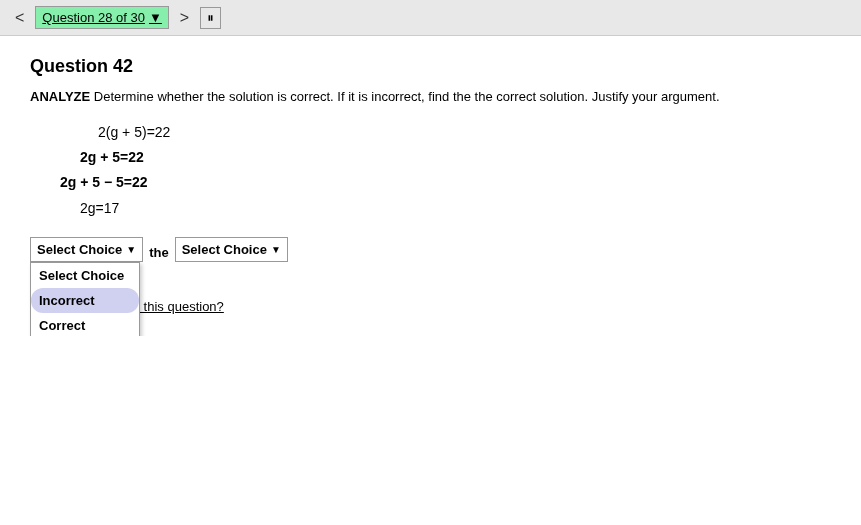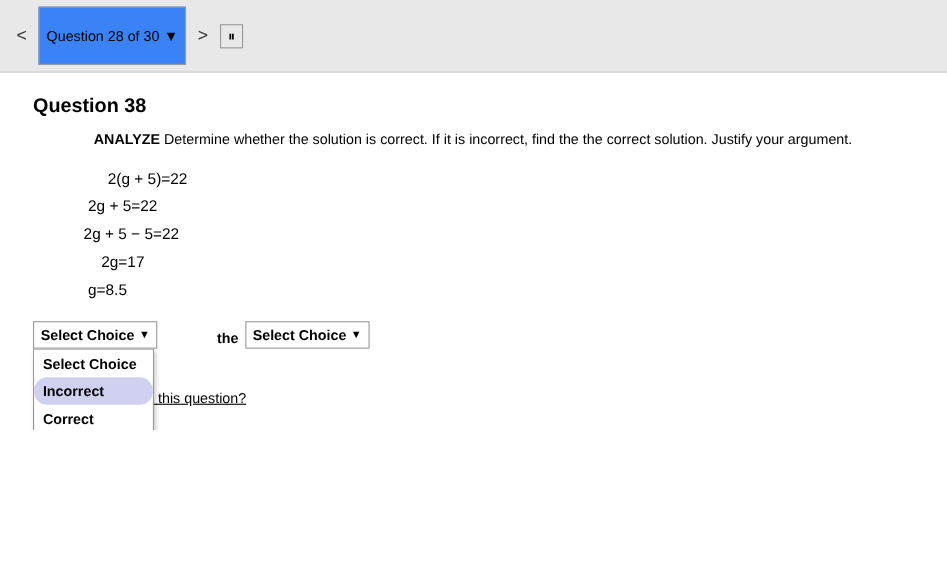--- a/index.html
+++ b/index.html
@@ -19,28 +19,29 @@
     }
     .nav-btn {
       background: none;
       border: none;
       cursor: pointer;
       font-size: 16px;
       color: #333;
       padding: 2px 5px;
     }
     .question-selector {
-      background: #3b82f6;
-      border: 1px solid #999;
-      padding: 18px 6px;
+      background: #86efac;
+      border: 1px solid #999;
+      padding: 3px 6px;
       font-size: 13px;
       display: flex;
       align-items: center;
       gap: 4px;
       cursor: pointer;
+      text-decoration: underline;
     }
     .pause-btn {
       background: none;
       border: 1px solid #999;
       padding: 2px 6px;
       cursor: pointer;
       font-size: 13px;
     }
     .main-content {
       padding: 20px 30px;
@@ -51,21 +52,20 @@
       font-weight: bold;
       margin-bottom: 12px;
     }
     .analyze-label {
       font-weight: bold;
       font-size: 13px;
     }
     .prompt-text {
       font-size: 13px;
       margin-bottom: 16px;
-      text-align: center;
     }
     .math-block {
       margin: 10px 0 16px 30px;
       font-size: 14px;
       line-height: 1.8;
     }
     .math-line {
       display: block;
     }
     .dropdown-wrapper {
@@ -108,21 +108,20 @@
     .dropdown-item.highlighted {
       background: #d0d0f0;
       border-radius: 12px;
     }
     .inline-text {
       font-size: 13px;
       padding: 4px 6px;
       line-height: 1.6;
       align-self: flex-start;
       padding-top: 6px;
-      margin-left: 48px;
     }
     .answer-row {
       display: flex;
       align-items: flex-start;
       flex-wrap: wrap;
       gap: 0;
       margin-top: 4px;
       font-weight: bold;
     }
     .help-section {
@@ -158,33 +157,32 @@
   <div class="question-selector">
     <span>Question 28 of 30</span>
     <span>▼</span>
   </div>
   <button class="nav-btn">&gt;</button>
   <button class="pause-btn">⏸</button>
 </div>
 
 <div class="main-content">
 
-  <div class="question-heading">Question 38</div>
+  <div class="question-heading">Question 42</div>
 
   <div class="prompt-text">
     <span class="analyze-label">ANALYZE</span>
     <span>Determine whether the solution is correct. If it is incorrect, find the the correct solution. Justify your argument.</span>
   </div>
 
   <div class="math-block">
     <span class="math-line" style="margin-left:38px;">2(g + 5)=22</span>
-    <span class="math-line" style="margin-left:20px;">2g + 5=22</span>
-    <span class="math-line" style="margin-left:16px;">2g + 5 − 5=22</span>
-    <span class="math-line" style="margin-left:32px;">2g=17</span>
-    <span class="math-line" style="margin-left:20px;">g=8.5</span>
+    <span class="math-line" style="margin-left:20px;font-weight:bold;">2g + 5=22</span>
+    <span class="math-line" style="margin-left:0px;font-weight:bold;">2g + 5 − 5=22</span>
+    <span class="math-line" style="margin-left:20px;">2g=17</span>
   </div>
 
   <div class="answer-row">
 
     <div class="dropdown-wrapper">
       <div class="select-dropdown">
         <span>Select Choice</span>
         <span class="chevron">▼</span>
       </div>
 

